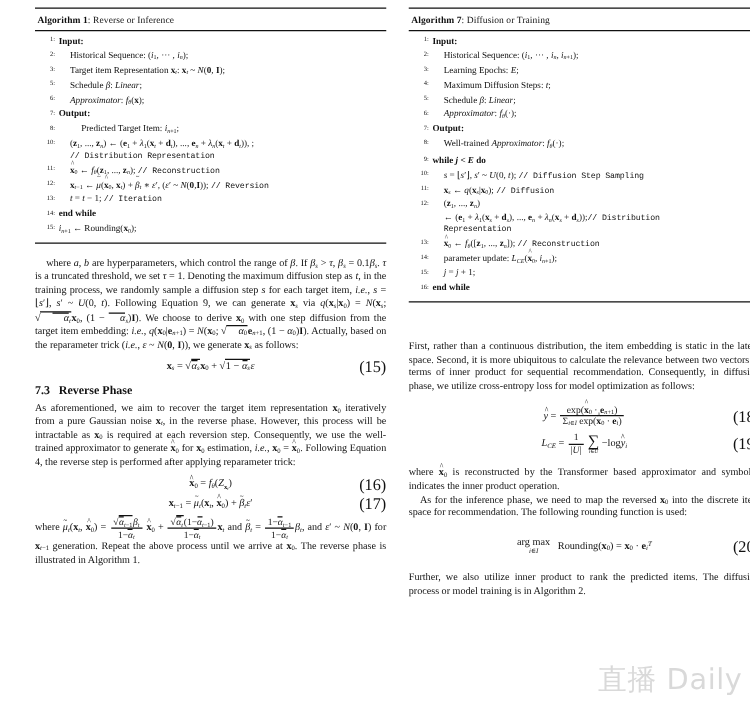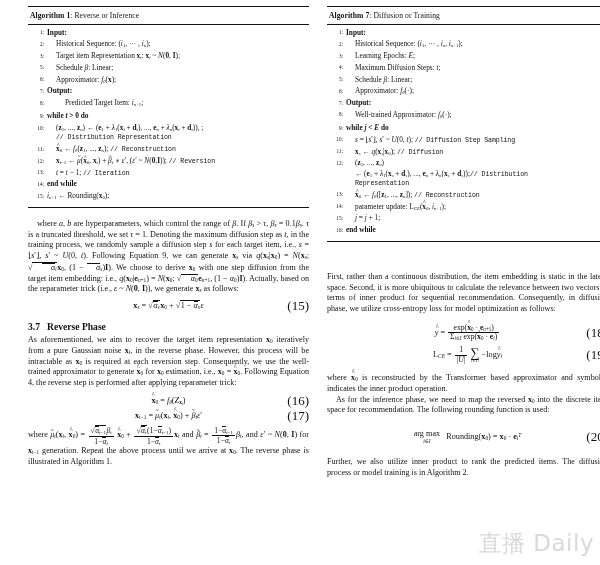--- a/index.html
+++ b/index.html
@@ -73,21 +73,21 @@
     text-align: right;
     font-size: 5.2px;
     padding-right: 3px;
     padding-top: 1.6px;
     color: #111;
   }
   .algo-txt { flex: 1 1 auto; }
   .algo-txt.ind1 { padding-left: 9px; }
   .algo-txt.ind2 { padding-left: 18px; }
   .bold { font-weight: bold; }
-  .ital { }
+  .ital { font-style: italic; }
   .mono {
     font-family: "Liberation Mono", "DejaVu Sans Mono", monospace;
     font-size: 6.6px;
     letter-spacing: -0.1px;
   }
   .cont { display: block; }
 
   
   .m { font-style: italic; }
   .bfm { font-weight: bold; font-style: normal; }
@@ -268,24 +268,20 @@
           <div class="algo-line">
               <span class="algo-num">7:</span>
               <span class="algo-txt bold">Output:</span>
             </div>
 
           <div class="algo-line">
               <span class="algo-num">8:</span>
               <span class="algo-txt ind2">Predicted Target Item: <span class="m">i</span><sub><span class="m">n</span>+1</sub>;</span>
             </div>
 
-          <div class="algo-line" style="margin-top:3px;">
-              <span class="algo-num">9:</span>
-              <span class="algo-txt bold">while <span class="m">t</span> &gt; 0 do</span>
-            </div>
 
           <div class="algo-line">
               <span class="algo-num">10:</span>
               <span class="algo-txt ind1">(<span class="bfm">z</span><sub>1</sub>, ..., <span class="bfm">z</span><sub><span class="m">n</span></sub>) ← (<span class="bfm">e</span><sub>1</sub> + <span class="m">λ</span><sub>1</sub>(<span class="bfm">x</span><sub><span class="m">t</span></sub> + <span class="bfm">d</span><sub><span class="m">t</span></sub>), ..., <span class="bfm">e</span><sub><span class="m">n</span></sub> + <span class="m">λ</span><sub><span class="m">n</span></sub>(<span class="bfm">x</span><sub><span class="m">t</span></sub> + <span class="bfm">d</span><sub><span class="m">t</span></sub>)), ;<span class="cont mono">// Distribution Representation</span></span>
             </div>
 
           <div class="algo-line">
               <span class="algo-num">11:</span>
               <span class="algo-txt ind1"><span class="hat"><span class="bfm">x</span></span><sub>0</sub> ← <span class="m">f</span><sub><span class="m">θ</span></sub>(<span class="bfm">z</span><sub>1</sub>, ..., <span class="bfm">z</span><sub><span class="m">n</span></sub>); <span class="mono">// Reconstruction</span></span>
             </div>
@@ -321,21 +317,21 @@
         <span class="ital">i.e.</span>, <span class="m">s</span> = ⌊<span class="m">s</span>′⌋, <span class="m">s</span>′ ~ <span class="m">U</span>(0, <span class="m">t</span>). Following Equation 9, we can generate <span class="bfm">x</span><sub><span class="m">s</span></sub> via <span class="m">q</span>(<span class="bfm">x</span><sub><span class="m">s</span></sub>|<span class="bfm">x</span><sub>0</sub>) = <span class="m">N</span>(<span class="bfm">x</span><sub><span class="m">s</span></sub>; <span class="rad">√<span class="rr"><span class="ov"><span class="m">α</span></span><sub><span class="m">t</span></sub></span></span><span class="bfm">x</span><sub>0</sub>, (1 − <span class="ov"><span class="m">α</span></span><sub><span class="m">s</span></sub>)<b>I</b>). We choose to derive <span class="bfm">x</span><sub>0</sub> with one step diffusion from the target item embedding:
         <span class="ital">i.e.</span>, <span class="m">q</span>(<span class="bfm">x</span><sub>0</sub>|<span class="bfm">e</span><sub><span class="m">n</span>+1</sub>) = <span class="m">N</span>(<span class="bfm">x</span><sub>0</sub>; <span class="rad">√<span class="rr"><span class="m">α</span><sub>0</sub></span></span><span class="bfm">e</span><sub><span class="m">n</span>+1</sub>, (1 − <span class="m">α</span><sub>0</sub>)<b>I</b>). Actually, based on the reparameter trick (<span class="ital">i.e.</span>, <span class="m">ε</span> ~ <span class="m">N</span>(<b>0</b>, <b>I</b>)), we generate <span class="bfm">x</span><sub><span class="m">s</span></sub> as follows:
       </p>
 
       <div class="eq">
         <span><span class="bfm">x</span><sub><span class="m">s</span></sub> = <span class="rad">√<span class="rr"><span class="ov"><span class="m">α</span></span><sub><span class="m">s</span></sub></span></span><span class="bfm">x</span><sub>0</sub> + <span class="rad">√<span class="rr">1 − <span class="ov"><span class="m">α</span></span><sub><span class="m">s</span></sub></span></span><span class="m">ε</span></span>
         <span class="tag">(15)</span>
       </div>
 
       <h3 class="section">
-        <span class="secnum">3.7</span><span>Reverse Phase</span>
+        <span class="secnum">7.3</span><span>Reverse Phase</span>
       </h3>
 
       <p class="body">
         As aforementioned, we aim to recover the target item representation <span class="bfm">x</span><sub>0</sub> iteratively from a pure Gaussian noise <span class="bfm">x</span><sub><span class="m">t</span></sub>, in the reverse phase. However, this process will be intractable as <span class="bfm">x</span><sub>0</sub> is required at each reversion step. Consequently, we use the well-trained approximator to generate <span class="hat"><span class="bfm">x</span></span><sub>0</sub> for <span class="bfm">x</span><sub>0</sub> estimation, <span class="ital">i.e.</span>, <span class="bfm">x</span><sub>0</sub> = <span class="hat"><span class="bfm">x</span></span><sub>0</sub>. Following Equation 4, the reverse step is performed after applying reparameter trick:
       </p>
 
       <div class="eq eq-tight" style="margin-top:6px;">
         <span><span class="hat"><span class="bfm">x</span></span><sub>0</sub> = <span class="m">f</span><sub><span class="m">θ</span></sub>(<span class="m">Z</span><sub><span class="bfm">x</span><sub><span class="m">t</span></sub></sub>)</span>
         <span class="tag">(16)</span>
       </div>

